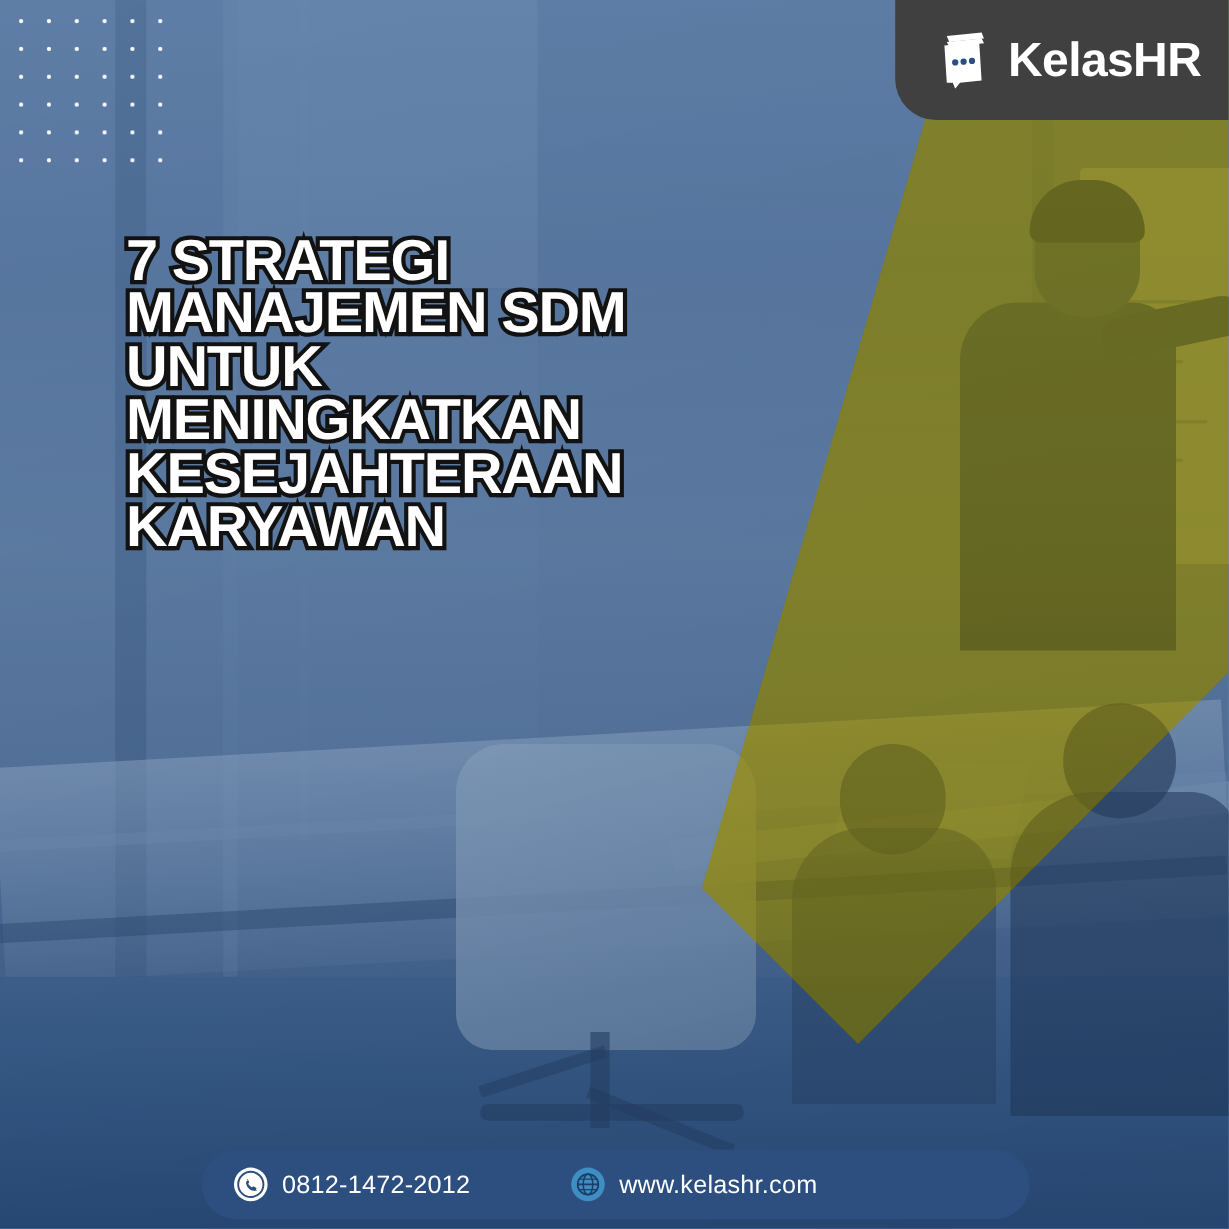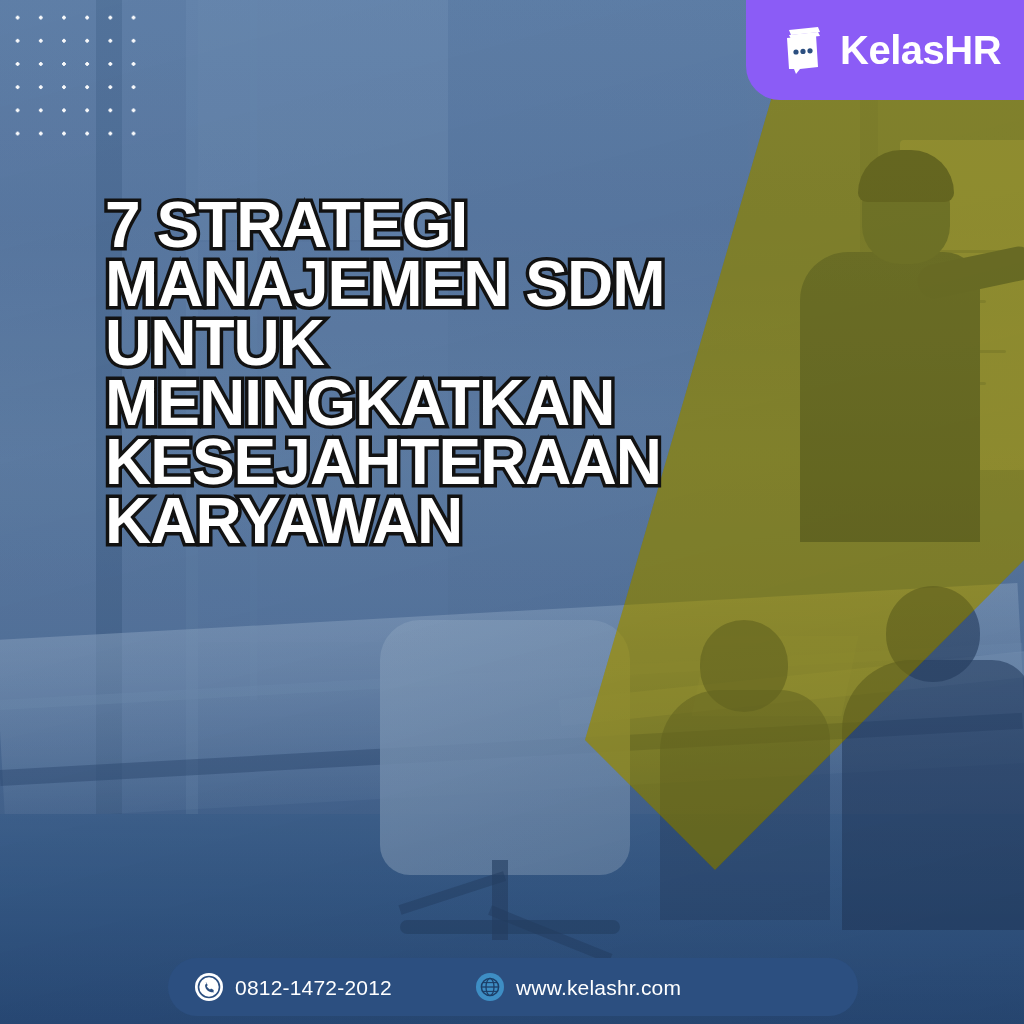--- a/index.html
+++ b/index.html
@@ -172,21 +172,21 @@
   }
   .logo-mark { width:46px; height:48px; flex:0 0 auto; }
   .logo-text {
     color:#fff; font-size:40px; font-weight:600; letter-spacing:-.5px;
     line-height:1; white-space:nowrap;
   }
 
   
   .headline {
     position:absolute; left:105px; top:196px; width:760px;
-    font-size:64px; font-weight:900; line-height:.925;
+    font-size:48px; font-weight:900; line-height:.925;
     letter-spacing:-1px; text-transform:uppercase;
     color:#ffffff;
     -webkit-text-stroke:7px #121212;
     paint-order:stroke fill;
     white-space:pre-line;
   }
 
   
   .footer {
     position:absolute; left:168px; top:958px; width:690px; height:58px;
@@ -254,21 +254,21 @@
 
     <div class="grade"></div>
     <div class="grade2"></div>
   </div>
 
   <div class="yellow" style="background: rgb(232, 195, 21);"></div>
   <div class="yellow2" style="background: rgb(232, 195, 21);"></div>
 
   <div class="dots"></div>
 
-  <div class="logo-badge" style="background: #8b5cf6;">
+  <div class="logo-badge" style="background: #404040;">
     <span class="ic logo-mark">
       <svg viewBox="0 0 46 48" width="46" height="48" aria-hidden="true">
         <path d="M9 4 L38 1 L40 6 L11 9 Z" fill="#ffffff"></path>
         <path d="M9 9 L38 6 L40 10 L11 13 Z" fill="#ffffff"></path>
         <path d="M7 12 L36 9 L38 41 L20 43 L16 48 L14 43 L9 43 Z" fill="#ffffff"></path>
         <circle cx="16" cy="26" r="2.6" fill="#2c4f80"></circle>
         <circle cx="23" cy="25.4" r="2.6" fill="#2c4f80"></circle>
         <circle cx="30" cy="24.8" r="2.6" fill="#2c4f80"></circle>
       </svg>
     </span>

